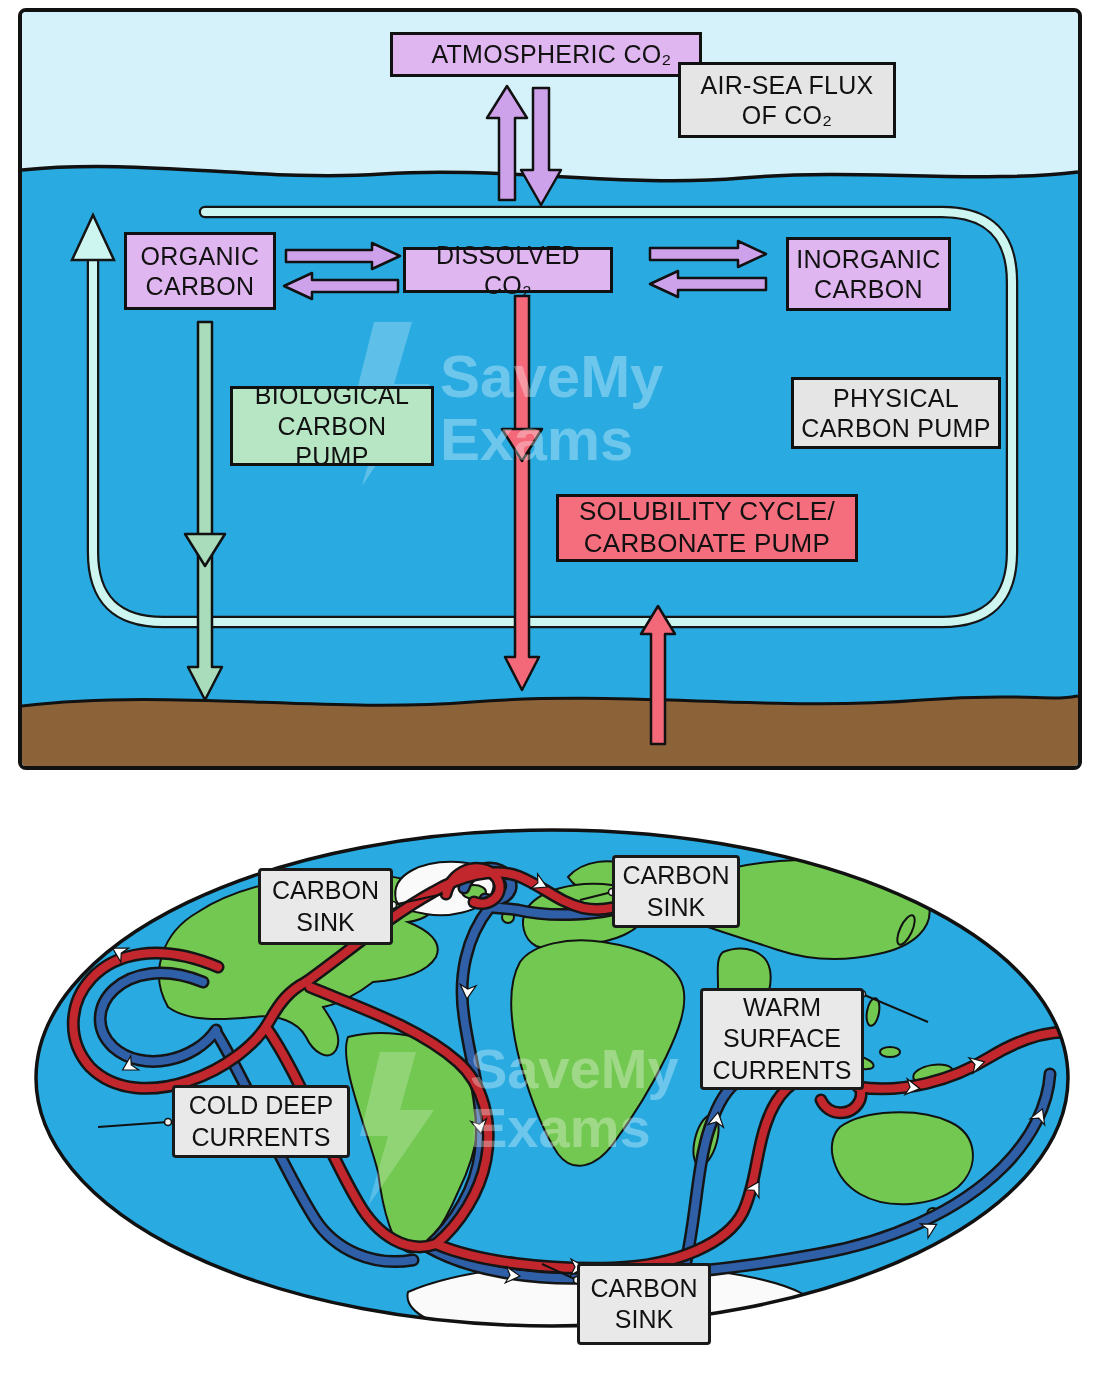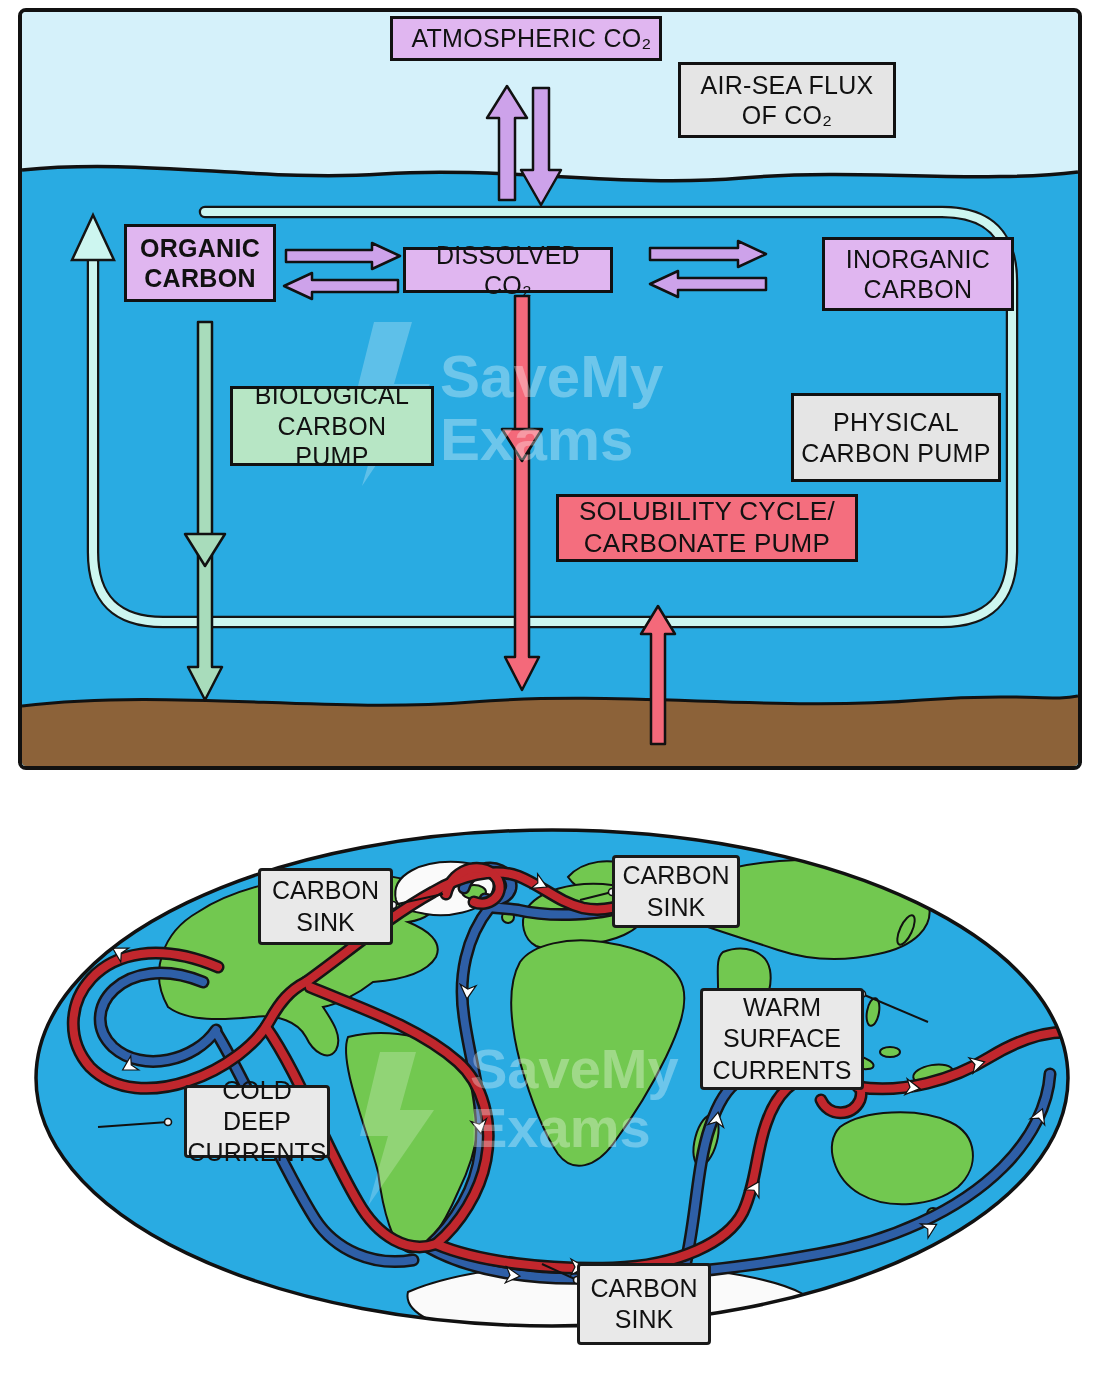--- a/index.html
+++ b/index.html
@@ -15,46 +15,46 @@
   .flux-panel svg{display:block;}
   .box{
     position:absolute;display:flex;align-items:center;justify-content:center;text-align:center;
     border:3px solid #111;box-sizing:border-box;font-size:25px;line-height:1.22;
     letter-spacing:.3px;color:#111;padding:2px 6px;
   }
   .purple{background:#E0B6F0;}
   .cyanbox{background:#e5e5e5;}
   .greenbox{background:#B7E6C5;}
   .redbox{background:#F46E7E;}
-  .b-atmo{left:390px;top:16px;width:272px;height:45px;padding-left:17px;}
+  .b-atmo{left:390px;top:32px;width:312px;height:45px;padding-left:17px;}
   .b-airsea{left:678px;top:62px;width:218px;height:76px;}
-  .b-organic{left:124px;top:224px;width:152px;height:78px;font-weight:bold;}
+  .b-organic{left:124px;top:232px;width:152px;height:78px;}
   .b-dissolved{left:403px;top:247px;width:210px;height:46px;}
-  .b-inorganic{left:786px;top:237px;width:192px;height:74px;margin-left:36px;}
+  .b-inorganic{left:786px;top:237px;width:165px;height:74px;}
   .b-bio{left:230px;top:386px;width:204px;height:80px;}
-  .b-phys{left:791px;top:393px;width:210px;height:89px;}
+  .b-phys{left:791px;top:377px;width:210px;height:72px;}
   .b-sol{left:556px;top:494px;width:302px;height:68px;font-size:26px;}
   
   .wm{
     position:absolute;font-weight:bold;
     color:rgba(255,255,255,.32);pointer-events:none;
   }
   .wm-top{left:440px;top:345px;width:330px;font-size:60px;line-height:1.05;}
   .wm-map{left:470px;top:1040px;width:310px;font-size:56px;line-height:1.05;}
   
   .map-panel{position:absolute;left:28px;top:822px;width:1050px;height:520px;}
   .mlabel{
     position:absolute;display:flex;align-items:center;justify-content:center;text-align:center;
     background:#E9E9E9;border:3px solid #1a1a1a;border-radius:4px;box-sizing:border-box;
     font-size:25px;line-height:1.25;color:#111;padding:2px 6px;
   }
   .m-sink-nw{left:258px;top:868px;width:135px;height:77px;}
   .m-sink-n{left:612px;top:855px;width:128px;height:73px;}
   .m-warm{left:700px;top:940px;width:164px;height:102px;margin-top:48px;}
-  .m-cold{left:184px;top:1085px;width:146px;height:73px;}
+  .m-cold{left:172px;top:1085px;width:178px;height:73px;}
   .m-sink-s{left:577px;top:1263px;width:134px;height:82px;}
   
   .cout{fill:none;stroke:#151515;stroke-width:13;stroke-linecap:round;}
   .cred{fill:none;stroke:#C1272D;stroke-width:8;stroke-linecap:round;}
   .cblue{fill:none;stroke:#2E5FA7;stroke-width:8;stroke-linecap:round;}
   .land{fill:#72C850;stroke:#111;stroke-width:2;}
   .ice{fill:#FAFAFA;stroke:#111;stroke-width:2;}
   .conn{stroke:#111;stroke-width:2;fill:none;}
   .conn-dot{fill:#f0f0f0;stroke:#111;stroke-width:1.6;}
 </style>

